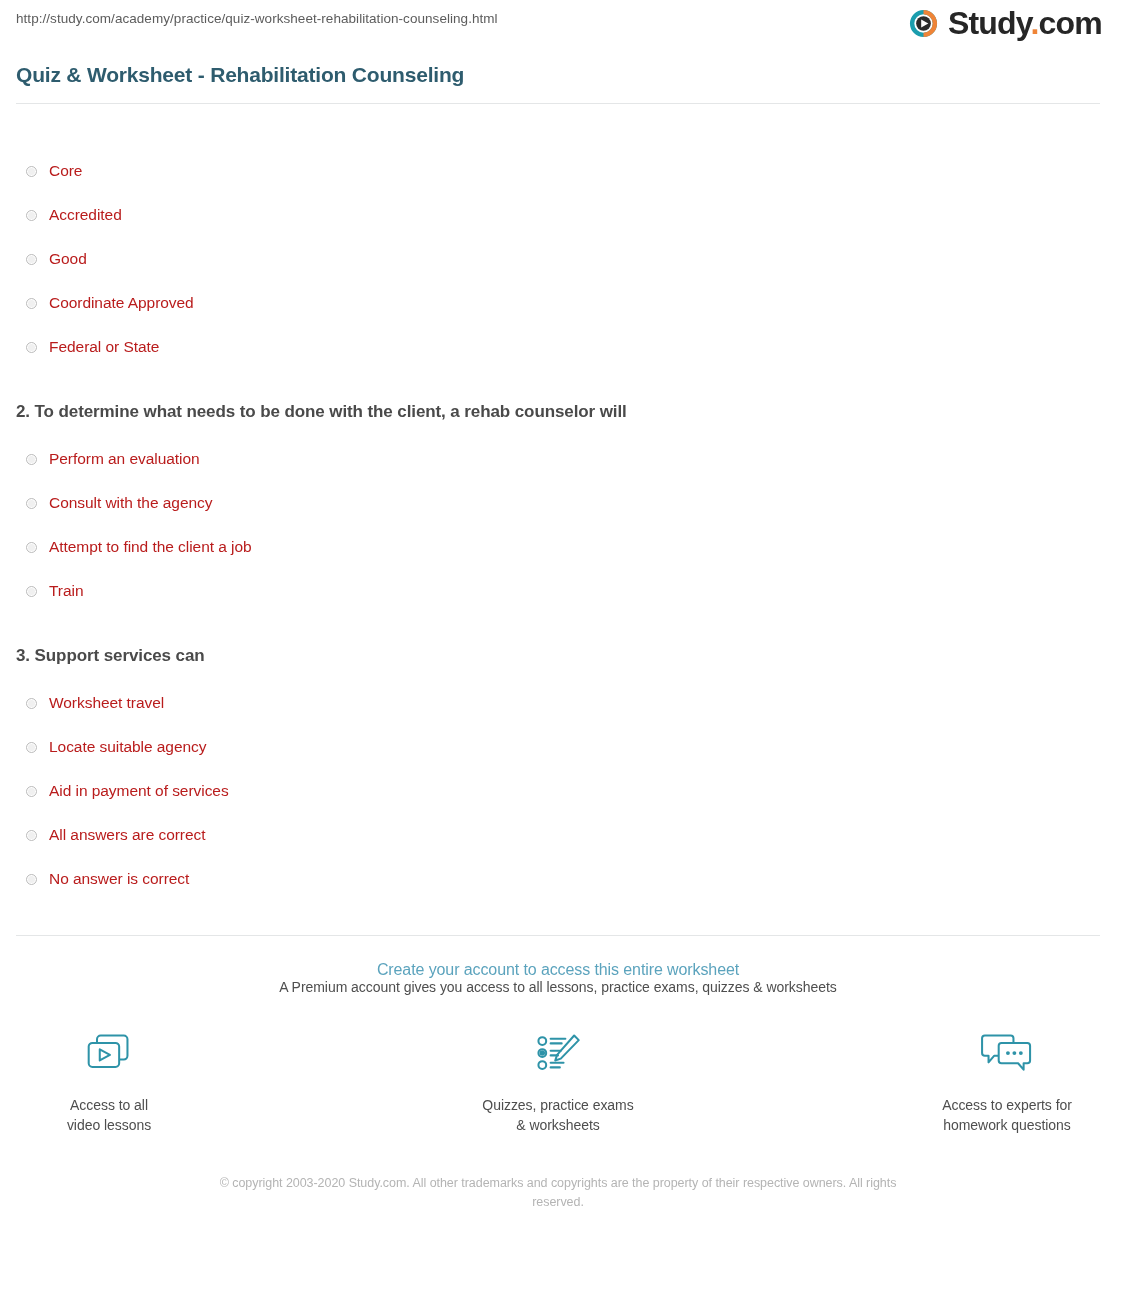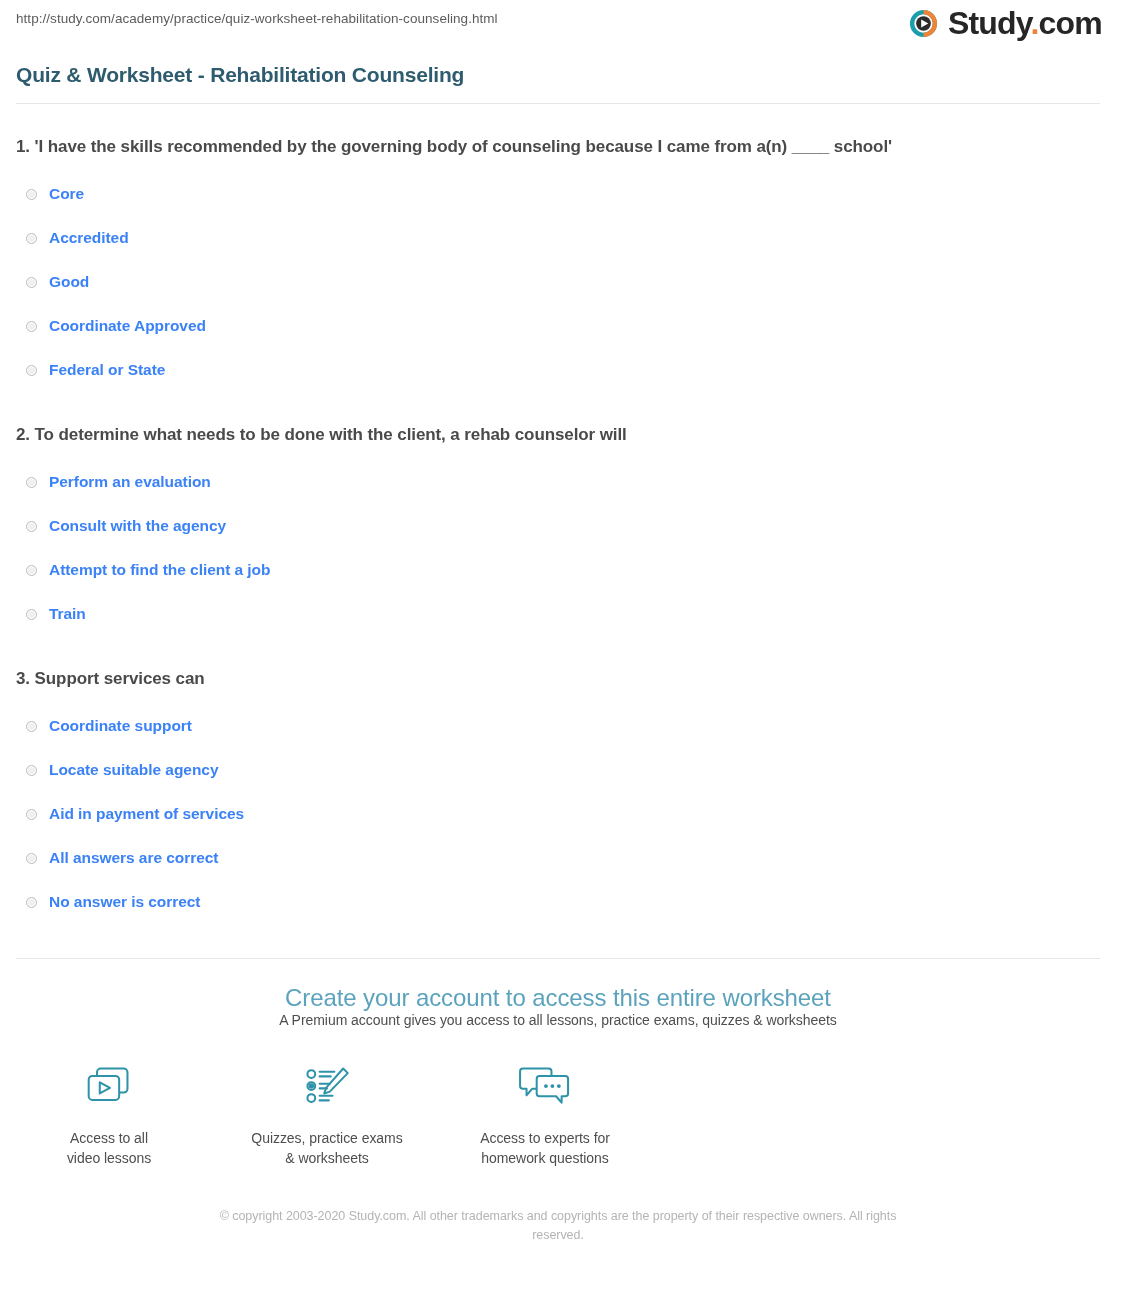--- a/index.html
+++ b/index.html
@@ -100,52 +100,51 @@
     height: 11px;
     flex: 0 0 11px;
     border-radius: 50%;
     border: 1px solid #bdbdbd;
     background: #f0f0f0;
     margin-left: 10px;
     box-shadow: inset 0 0 0 1px #ffffff;
   }
   .option-label {
     font-size: 15.5px;
-    color: #3b82f6;
+    color: #b91c1c;
     line-height: 1.2;
     letter-spacing: -0.05px;
-    font-weight: bold;
   }
 
   
   .footer-rule {
     height: 1px;
     background: #e4e6e7;
     margin: 34px 16px 0 16px;
   }
   .cta {
     text-align: center;
     padding-top: 25px;
   }
   .cta-link {
     display: inline-block;
-    font-size: 24px;
+    font-size: 16px;
     color: #5ba3bd;
     letter-spacing: -0.1px;
     text-decoration: none;
   }
   .cta-sub {
     font-size: 14px;
     color: #4e4e4e;
     letter-spacing: -0.05px;
   }
 
   .features {
     display: flex;
-    justify-content: flex-start;
+    justify-content: space-between;
     margin-top: 28px;
   }
   .feature {
     width: 218px;
     text-align: center;
   }
   .feature-icon {
     height: 62px;
     display: flex;
     align-items: center;
@@ -191,21 +190,20 @@
   </div>
 
   <div class="title-wrap">
     <h1 class="page-title">Quiz &amp; Worksheet - Rehabilitation Counseling</h1>
   </div>
   <div class="rule"></div>
 
   <div class="questions">
 
     <div class="question-block">
-      <div class="q-text">1. 'I have the skills recommended by the governing body of counseling because I came from a(n) ____ school'</div>
       <ul class="options">
         <li class="option">
           <span class="radio"></span>
           <span class="option-label">Core</span>
         </li>
         <li class="option">
           <span class="radio"></span>
           <span class="option-label">Accredited</span>
         </li>
         <li class="option">
@@ -243,21 +241,21 @@
           <span class="option-label">Train</span>
         </li>
       </ul>
     </div>
 
     <div class="question-block">
       <div class="q-text">3. Support services can</div>
       <ul class="options">
         <li class="option">
           <span class="radio"></span>
-          <span class="option-label">Coordinate support</span>
+          <span class="option-label">Worksheet travel</span>
         </li>
         <li class="option">
           <span class="radio"></span>
           <span class="option-label">Locate suitable agency</span>
         </li>
         <li class="option">
           <span class="radio"></span>
           <span class="option-label">Aid in payment of services</span>
         </li>
         <li class="option">

